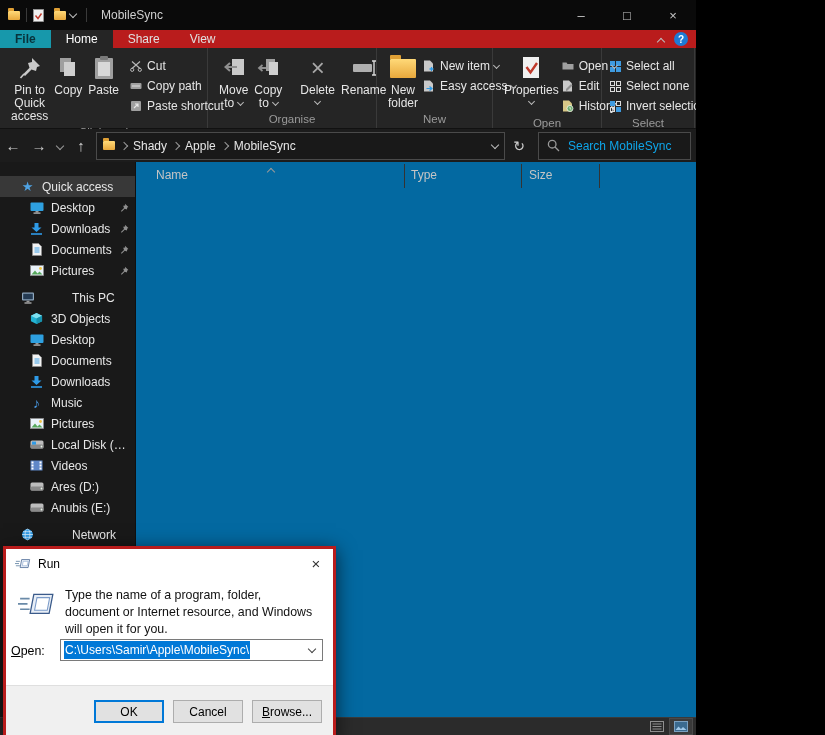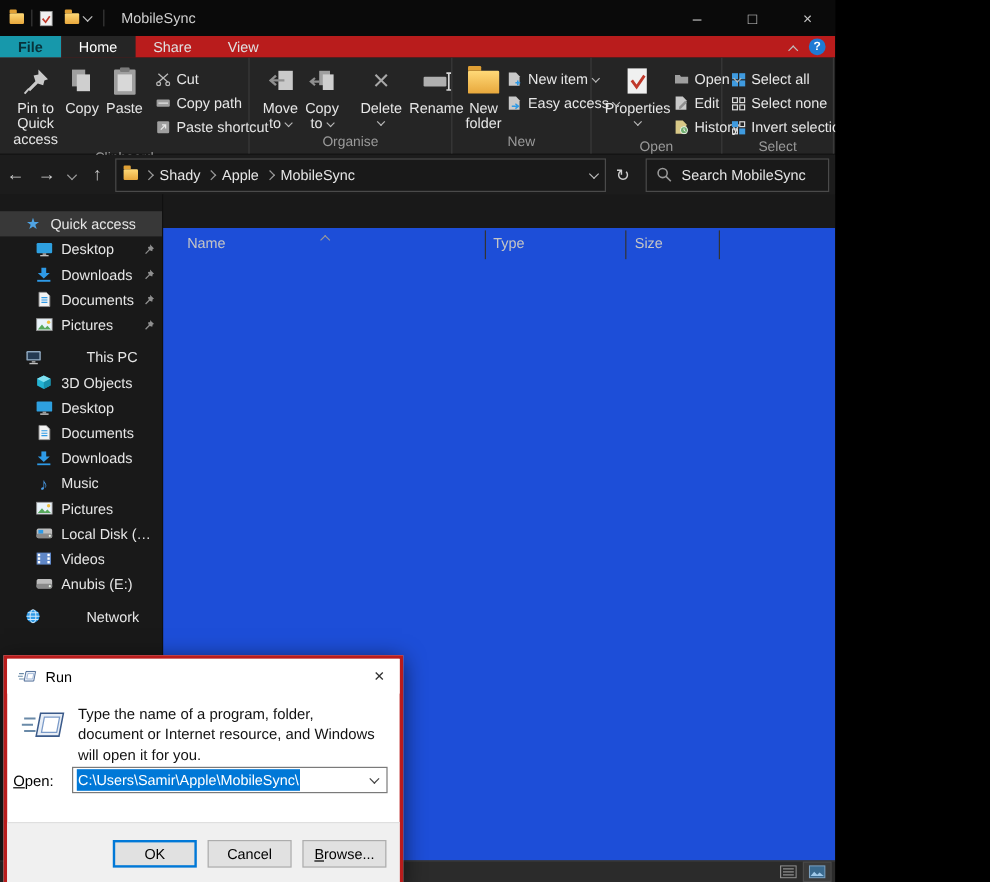--- a/index.html
+++ b/index.html
@@ -70,38 +70,38 @@
   .navbtn.smallc{width:16px;font-size:10px;color:#9a9a9a;}
   .addrbox{height:26px;flex:0 0 395px;margin-left:2px;border:1px solid #4a4a4a;background:#191919;
            display:flex;align-items:center;padding:0 6px;gap:6px;}
   .crumb{color:#e6e6e6;cursor:default;}
   .crumb-sep{width:5px;height:5px;border-top:1.4px solid #9a9a9a;border-right:1.4px solid #9a9a9a;
              transform:rotate(45deg);display:inline-block;}
   .addr-dd{margin-left:auto;color:#bdbdbd;}
   .refreshbtn{width:28px;height:26px;display:flex;align-items:center;justify-content:center;
               color:#cfcfcf;font-size:14px;}
   .searchbox{height:26px;flex:1;margin:0 5px;border:1px solid #4a4a4a;background:#191919;
-             display:flex;align-items:center;padding:0 8px;gap:8px;color:#e5e5e5;}
+             display:flex;align-items:center;padding:0 8px;gap:8px;color:#0ea5e9;}
 
   
   .body{position:absolute;top:162px;left:0;right:0;bottom:17px;display:flex;}
   .sidebar{width:135px;background:#191919;border-right:1px solid #101010;padding-top:14px;
            overflow:hidden;flex:none;}
   .snav{height:21px;display:flex;align-items:center;gap:7px;padding-left:20px;padding-right:6px;
         cursor:default;white-space:nowrap;}
   .snav.lvl2{padding-left:29px;}
   .snav.active{background:#383838;}
   .si{width:15px;display:flex;justify-content:center;flex:none;}
   .slbl{overflow:hidden;text-overflow:ellipsis;}
   .pinr{margin-left:auto;display:flex;flex:none;}
   .gap{margin-top:6px;gap:37px;}
   .star{color:#4fa3e3;font-size:13px;line-height:1;}
   .note{color:#4a9ce8;font-size:14px;line-height:1;}
 
-  .filepane{flex:1;position:relative;background:#1d4ed8;margin-top:28px;}
+  .filepane{flex:1;position:relative;background:#0369a1;}
   .colheaders{position:absolute;top:2px;left:0;right:0;height:24px;color:#c5c5c5;}
   .colh{position:absolute;top:4px;cursor:default;}
   .coldiv{position:absolute;top:0;width:1px;height:24px;background:#333;}
   .sortcaret{position:absolute;top:-2px;left:132px;color:#9a9a9a;}
   .filerow{position:absolute;top:28px;left:0;right:0;height:22px;display:flex;align-items:center;cursor:default;}
   .filerow .ficon{margin-left:19px;}
   .fname{margin-left:9px;color:#f0f0f0;}
   .ftype{position:absolute;left:275px;color:#cfcfcf;}
 
   
@@ -577,20 +577,30 @@
         <span class="slbl">Videos</span>
       </div>
       <div class="snav lvl2">
         <span class="si">
             <svg width="14" height="9" viewBox="0 0 14 9">
               <rect x="0.5" y="0.5" width="13" height="8" rx="1.5" fill="#bdbdbd"></rect>
               <rect x="0.5" y="4.5" width="13" height="4" rx="1.5" fill="#8a8a8a"></rect>
               <circle cx="11.5" cy="6.5" r="0.9" fill="#e8f4e8"></circle>
             </svg>
           </span>
+        <span class="slbl">Ares (D:)</span>
+      </div>
+      <div class="snav lvl2">
+        <span class="si">
+            <svg width="14" height="9" viewBox="0 0 14 9">
+              <rect x="0.5" y="0.5" width="13" height="8" rx="1.5" fill="#bdbdbd"></rect>
+              <rect x="0.5" y="4.5" width="13" height="4" rx="1.5" fill="#8a8a8a"></rect>
+              <circle cx="11.5" cy="6.5" r="0.9" fill="#e8f4e8"></circle>
+            </svg>
+          </span>
         <span class="slbl">Anubis (E:)</span>
       </div>
 
       <div class="snav gap">
         <span class="si">
             <svg width="13" height="13" viewBox="0 0 14 14">
               <circle cx="7" cy="7" r="5.8" fill="#2e9ae6"></circle>
               <ellipse cx="7" cy="7" rx="2.6" ry="5.8" fill="none" stroke="#cfe8fa" stroke-width="0.9"></ellipse>
               <path d="M1.2 7h11.6M2.2 4h9.6M2.2 10h9.6" stroke="#cfe8fa" stroke-width="0.9" fill="none"></path>
             </svg>

